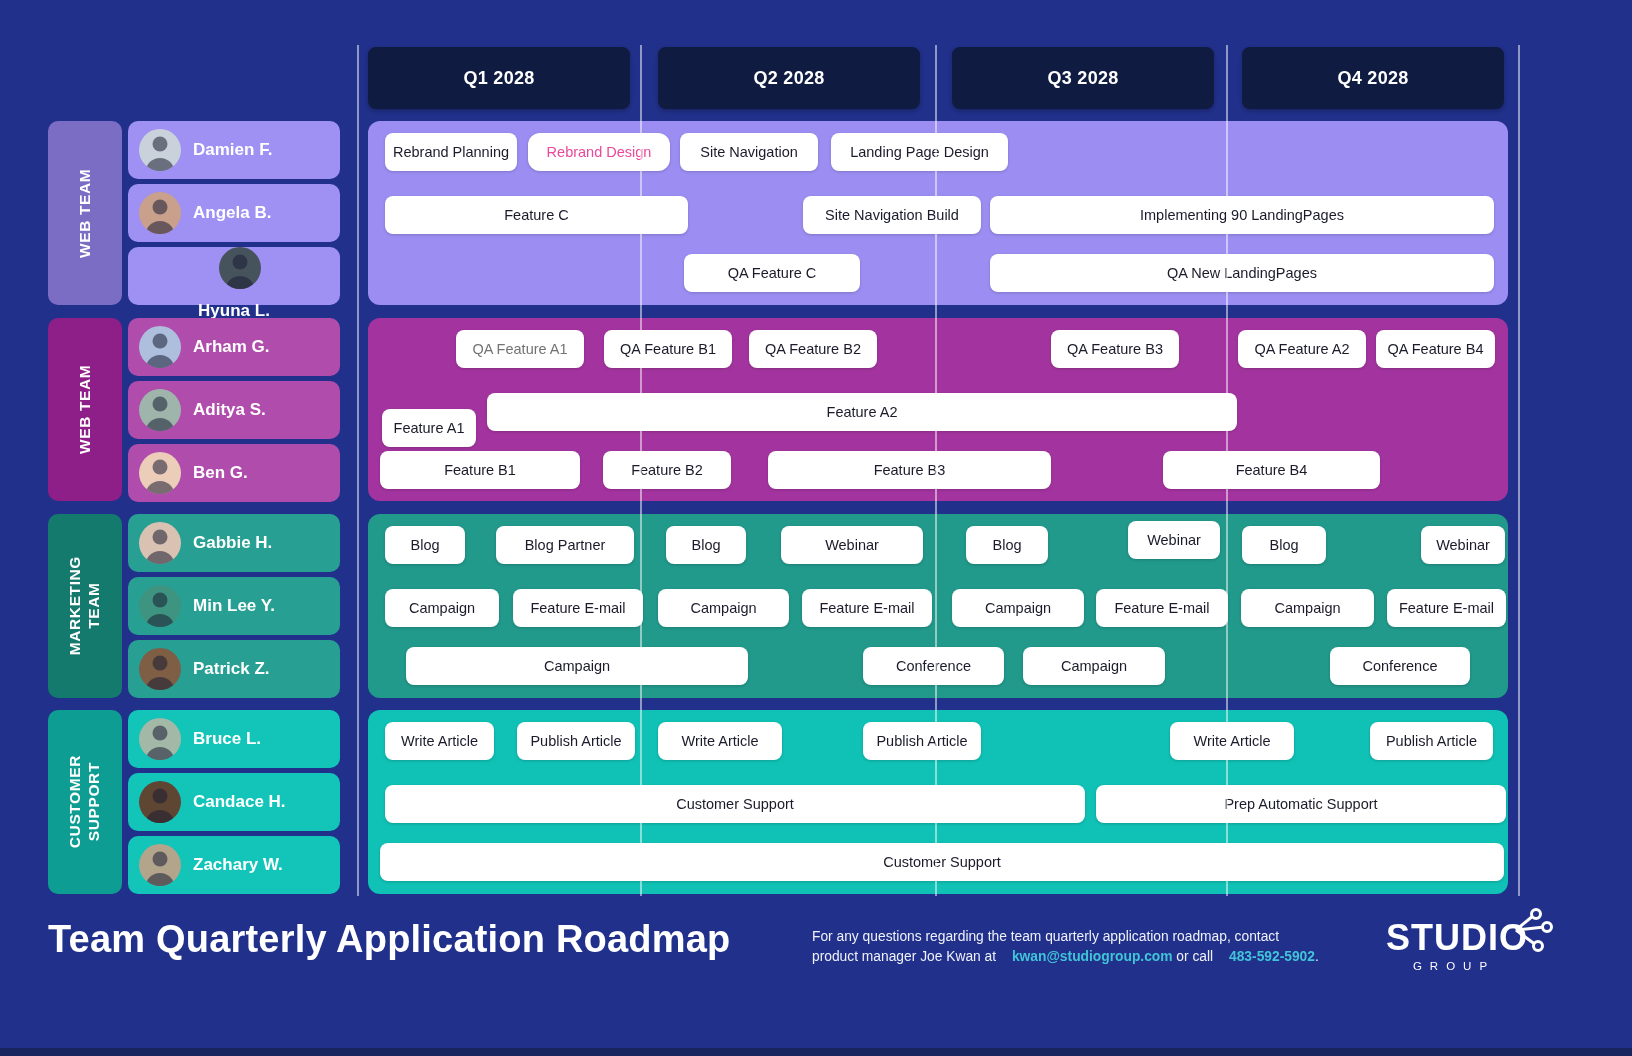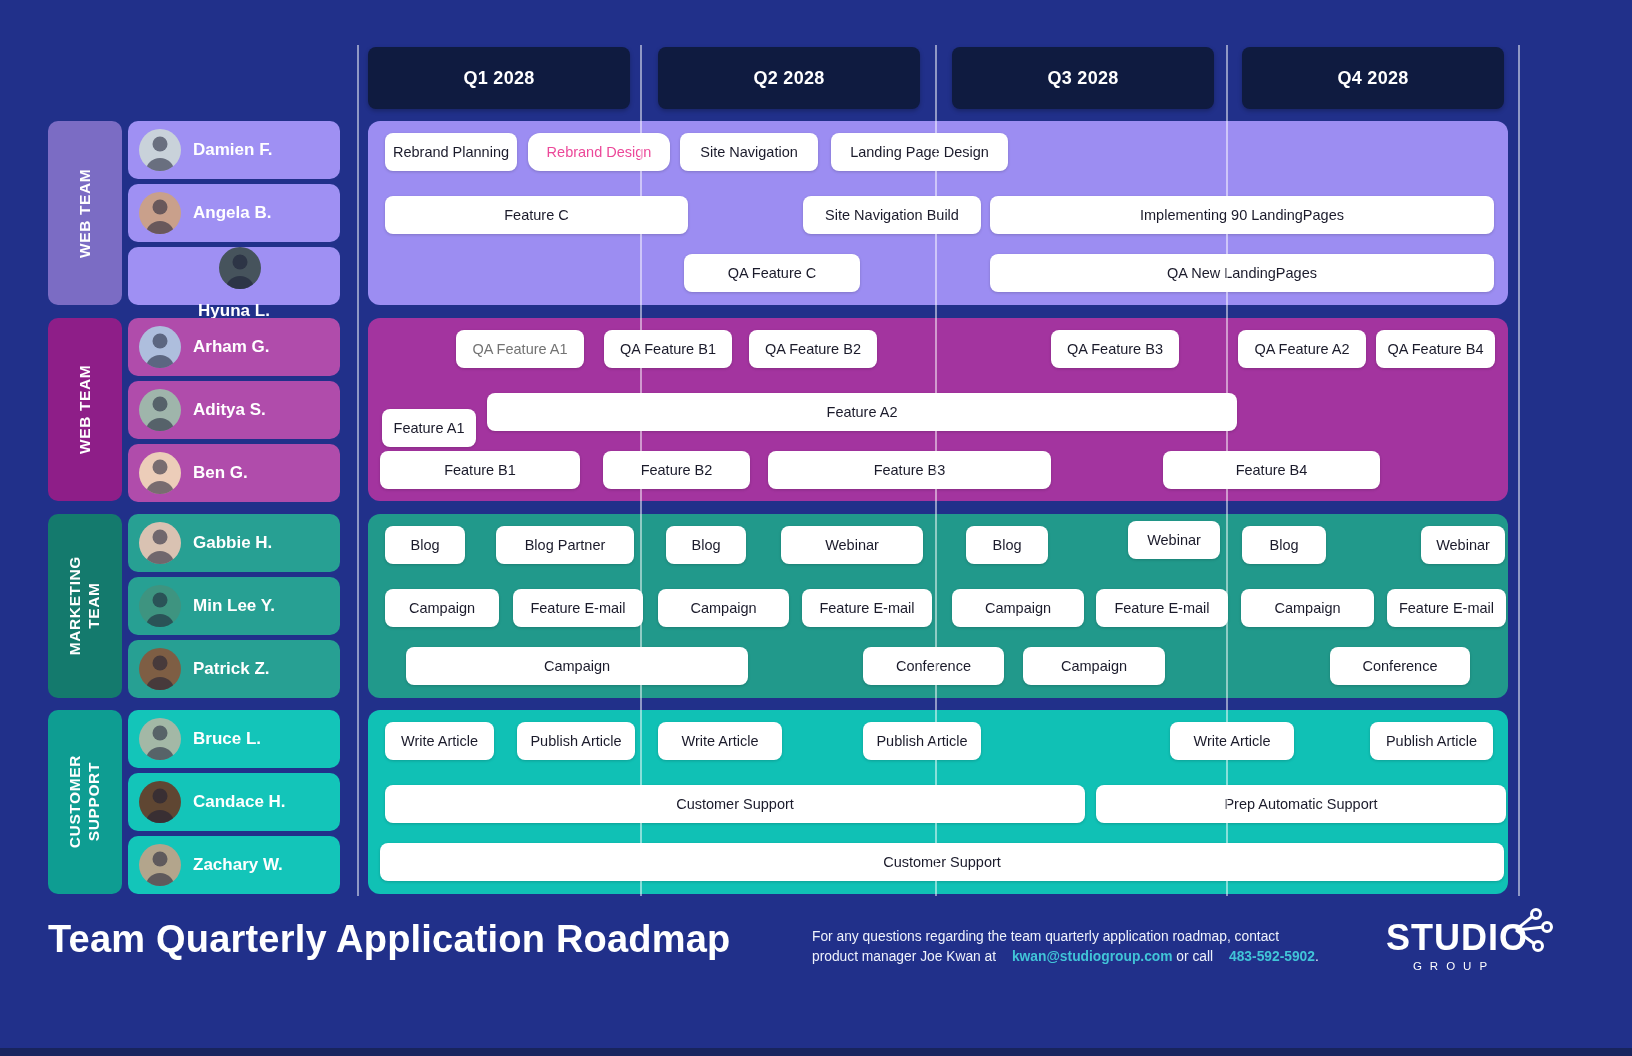--- a/index.html
+++ b/index.html
@@ -107,21 +107,21 @@
     <div class="lane" style="top: 318px; height: 183px; background: rgb(163, 52, 159);">
       <div class="pill" style="left: 88px; top: 12px; width: 128px; color: #737373;">QA Feature A1</div>
       <div class="pill" style="left: 236px; top: 12px; width: 128px; color: rgb(27, 27, 43);">QA Feature B1</div>
       <div class="pill" style="left: 381px; top: 12px; width: 128px; color: rgb(27, 27, 43);">QA Feature B2</div>
       <div class="pill" style="left: 683px; top: 12px; width: 128px; color: rgb(27, 27, 43);">QA Feature B3</div>
       <div class="pill" style="left: 870px; top: 12px; width: 128px; color: rgb(27, 27, 43);">QA Feature A2</div>
       <div class="pill" style="left: 1008px; top: 12px; width: 119px; color: rgb(27, 27, 43);">QA Feature B4</div>
       <div class="pill" style="left: 14px; top: 75px; width: 94px; color: rgb(27, 27, 43); margin-top: 16px;">Feature A1</div>
       <div class="pill" style="left: 119px; top: 75px; width: 750px; color: rgb(27, 27, 43);">Feature A2</div>
       <div class="pill" style="left: 12px; top: 133px; width: 200px; color: rgb(27, 27, 43);">Feature B1</div>
-      <div class="pill" style="left: 235px; top: 133px; width: 147px; color: rgb(27, 27, 43); text-align: center;">Feature B2</div>
+      <div class="pill" style="left: 235px; top: 133px; width: 128px; color: rgb(27, 27, 43); text-align: center;">Feature B2</div>
       <div class="pill" style="left: 400px; top: 133px; width: 283px; color: rgb(27, 27, 43);">Feature B3</div>
       <div class="pill" style="left: 795px; top: 133px; width: 217px; color: rgb(27, 27, 43);">Feature B4</div>
     </div>
     <div class="lane" style="top: 514px; height: 184px; background: rgb(33, 153, 139);">
       <div class="pill" style="left: 17px; top: 12px; width: 80px; color: rgb(27, 27, 43);">Blog</div>
       <div class="pill" style="left: 128px; top: 12px; width: 138px; color: rgb(27, 27, 43);">Blog Partner</div>
       <div class="pill" style="left: 298px; top: 12px; width: 80px; color: rgb(27, 27, 43);">Blog</div>
       <div class="pill" style="left: 413px; top: 12px; width: 142px; color: rgb(27, 27, 43);">Webinar</div>
       <div class="pill" style="left: 598px; top: 12px; width: 82px; color: rgb(27, 27, 43);">Blog</div>
       <div class="pill" style="left: 760px; top: 7px; width: 92px; color: rgb(27, 27, 43);">Webinar</div>

